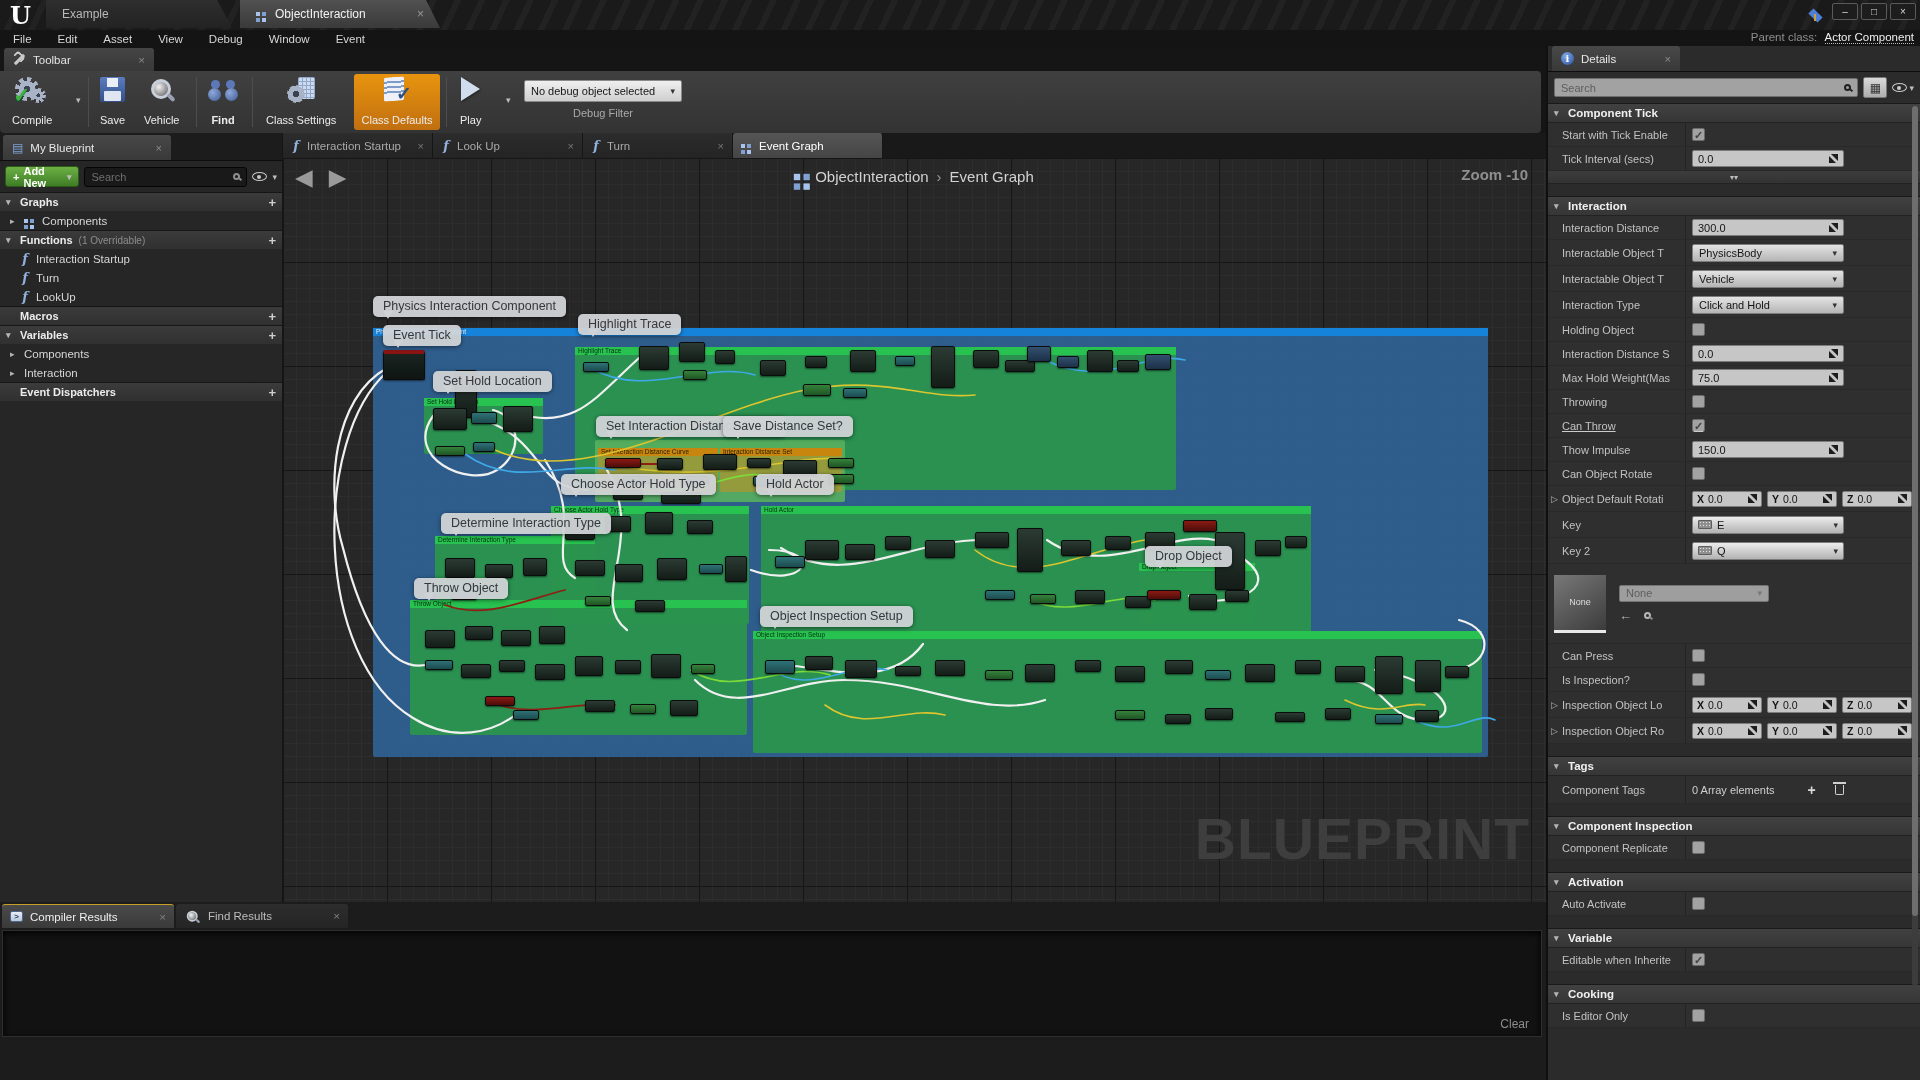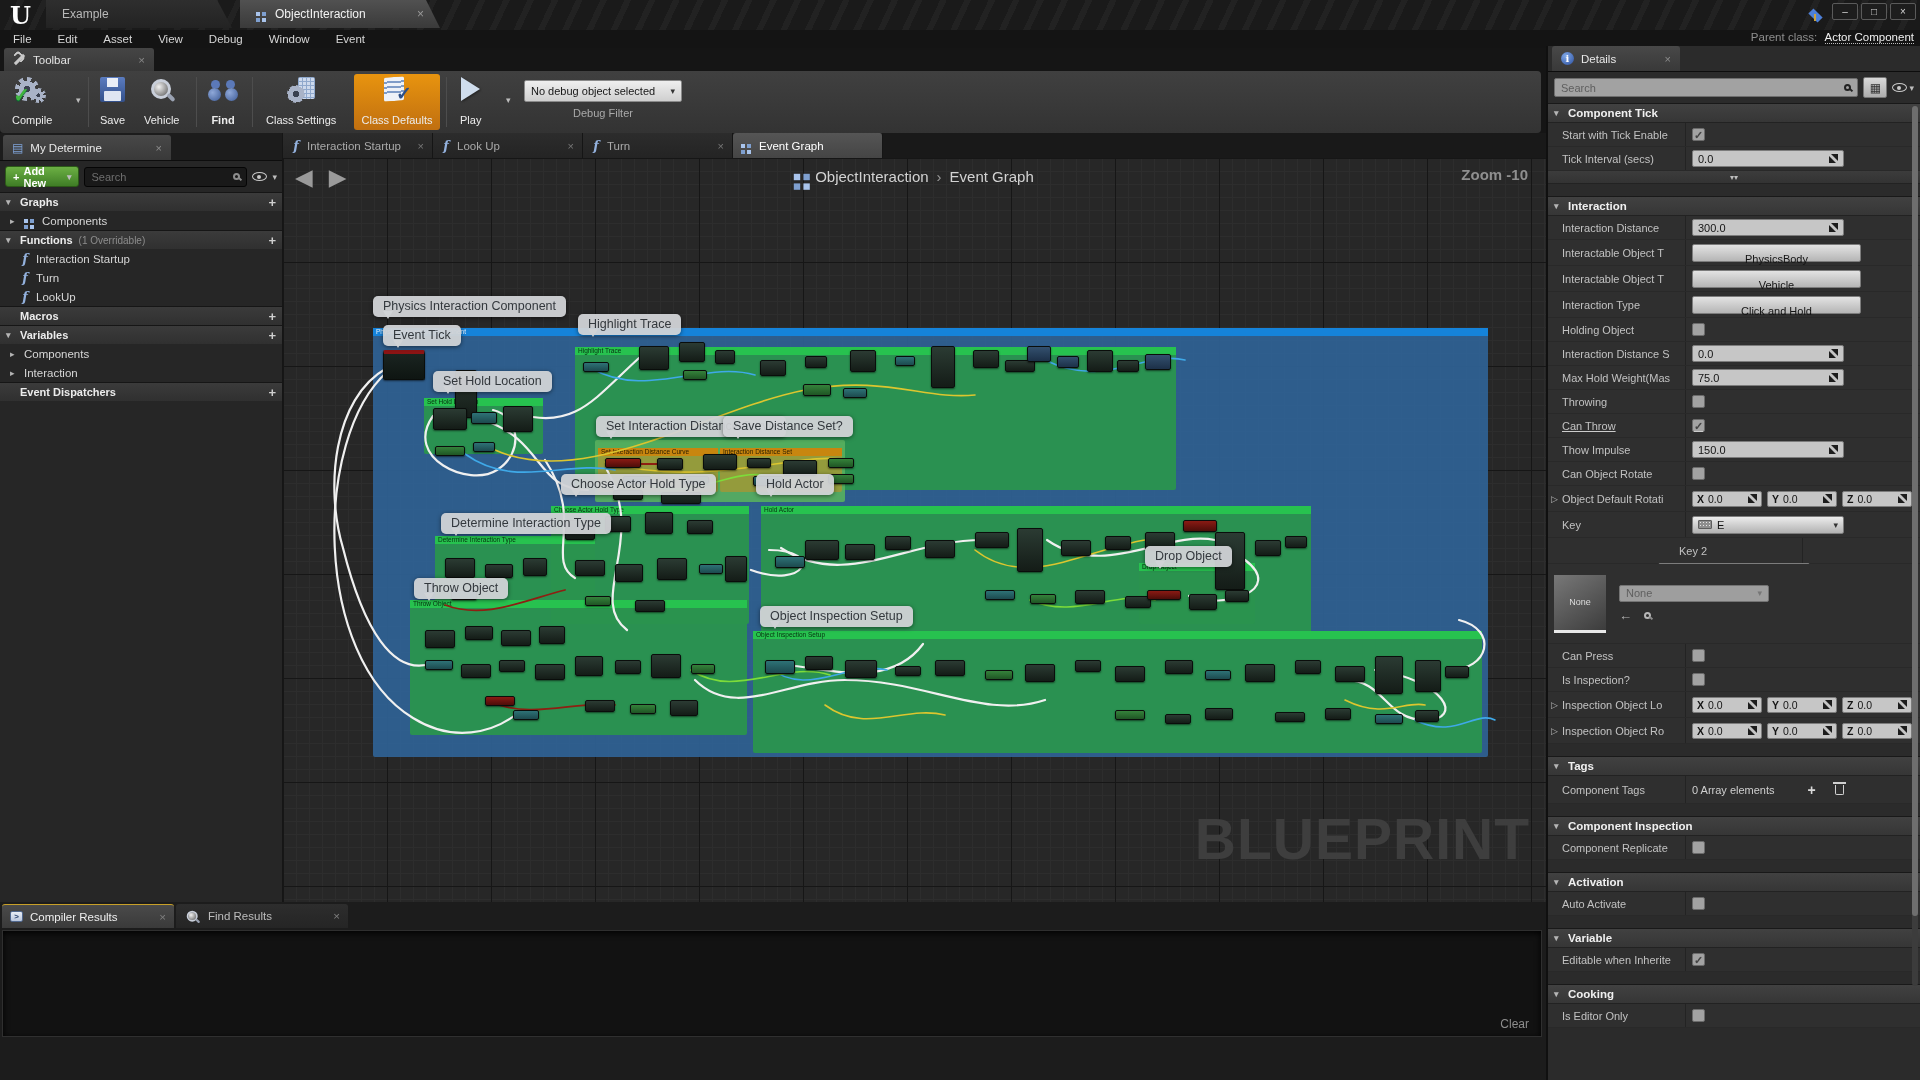--- a/index.html
+++ b/index.html
@@ -166,22 +166,22 @@
     display:flex;align-items:center;gap:6px;padding:0 6px;font-size:11.5px;font-weight:bold;color:#f0f0f0;}
   .drow{display:flex;align-items:center;background:#2f2f2f;border-bottom:1px solid #292929;position:relative;}
   .dlab{width:138px;flex:none;display:flex;align-items:center;gap:3px;padding-left:14px;font-size:11px;color:#c2c2c2;
     white-space:nowrap;overflow:hidden;height:100%;border-right:1px solid #232323;}
   .dlab.exp{padding-left:3px;}
   .dval{flex:1;display:flex;align-items:center;gap:5px;padding:0 6px;}
   .cb{width:13px;height:13px;background:#a2a2a2;border:1px solid #6b6b6b;border-radius:2px;font-size:11px;line-height:12px;
     text-align:center;color:#444;font-weight:bold;}
   .numf{width:152px;height:17px;background:#c6c6c6;border:1px solid #7c7c7c;border-radius:2px;display:flex;align-items:center;
     padding:0 5px;font-size:11px;color:#141414;}
-  .ddf{width:169px;height:18px;background:linear-gradient(#e3e3e3,#b5b5b5);border:1px solid #7c7c7c;border-radius:2px;
-    display:flex;align-items:center;padding:8px 6px;font-size:11px;color:#141414;flex-direction:column;}
+  .ddf{width:152px;height:18px;background:linear-gradient(#e3e3e3,#b5b5b5);border:1px solid #7c7c7c;border-radius:2px;
+    display:flex;align-items:center;padding:8px 6px;font-size:11px;color:#141414;}
   .ddf .darr,.keyf .darr{margin-left:auto;color:#333;}
   .spin{margin-left:auto;position:relative;width:9px;height:9px;flex:none;}
   .spin::before{content:"";position:absolute;right:0;top:0;border-style:solid;border-width:0 7px 7px 0;border-color:rgba(0,0,0,0) #1d1d1d rgba(0,0,0,0) rgba(0,0,0,0);}
   .spin::after{content:"";position:absolute;left:0;bottom:0;border-style:solid;border-width:7px 0 0 7px;border-color:rgba(0,0,0,0) rgba(0,0,0,0) rgba(0,0,0,0) #1d1d1d;}
   .axisf{width:70px;height:16px;background:#c6c6c6;border:1px solid #7c7c7c;border-radius:2px;display:flex;align-items:center;
     gap:4px;padding:0 4px;font-size:10.5px;color:#141414;}
   .axisf b{font-weight:bold;}
   .keyf{width:152px;height:18px;background:linear-gradient(#ececec,#b2b2b2);border:1px solid #7c7c7c;border-radius:2px;
     display:flex;align-items:center;gap:5px;padding:0 5px;font-size:11px;color:#141414;}
   .kbico{width:14px;height:9px;background:#8f8f8f;border:1px solid #5e5e5e;border-radius:1px;
@@ -289,21 +289,21 @@
       <span>No debug object selected</span>
         <span class="darr">▾</span>
     </div>
     <div id="dbgfilter">Debug Filter</div>
   </div>
 </div>
 
 <div id="leftpanel">
   <div class="ptab" id="mbtab">
     <span class="bookico">▤</span>
-    <span>My Determine</span>
+    <span>My Blueprint</span>
     <span class="x">×</span>
   </div>
   <div id="lpbody">
     <div id="addnewrow">
       <div id="addnew">
         <span>+</span>
           <span>Add New</span>
           <span class="darr">▾</span>
       </div>
       <div id="lsearch">
@@ -806,21 +806,21 @@
               <span>Key</span>
             </div>
             <div class="dval">
               <div class="keyf">
                 <div class="kbico"></div>
                 <span>E</span>
                 <span class="darr">▾</span>
               </div>
             </div>
           </div>
-          <div class="drow" style="height: 26px; flex-direction: column;">
+          <div class="drow" style="height: 26px;">
             <div class="dlab">
               <span>Key 2</span>
             </div>
             <div class="dval">
               <div class="keyf">
                 <div class="kbico"></div>
                 <span>Q</span>
                 <span class="darr">▾</span>
               </div>
             </div>

